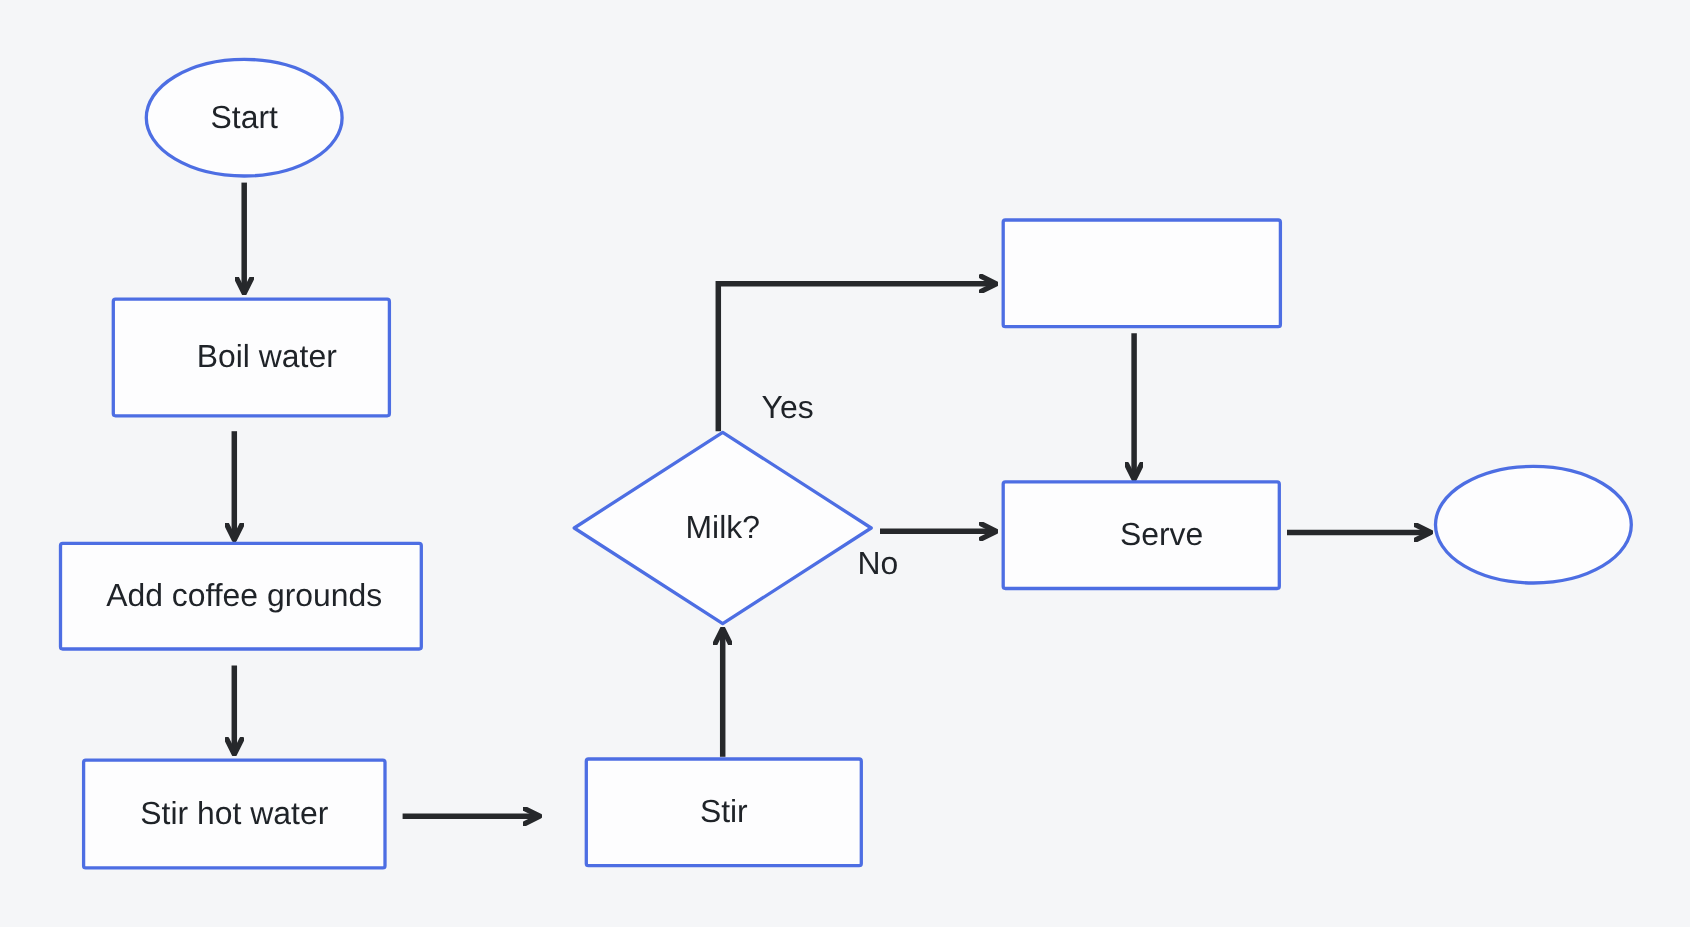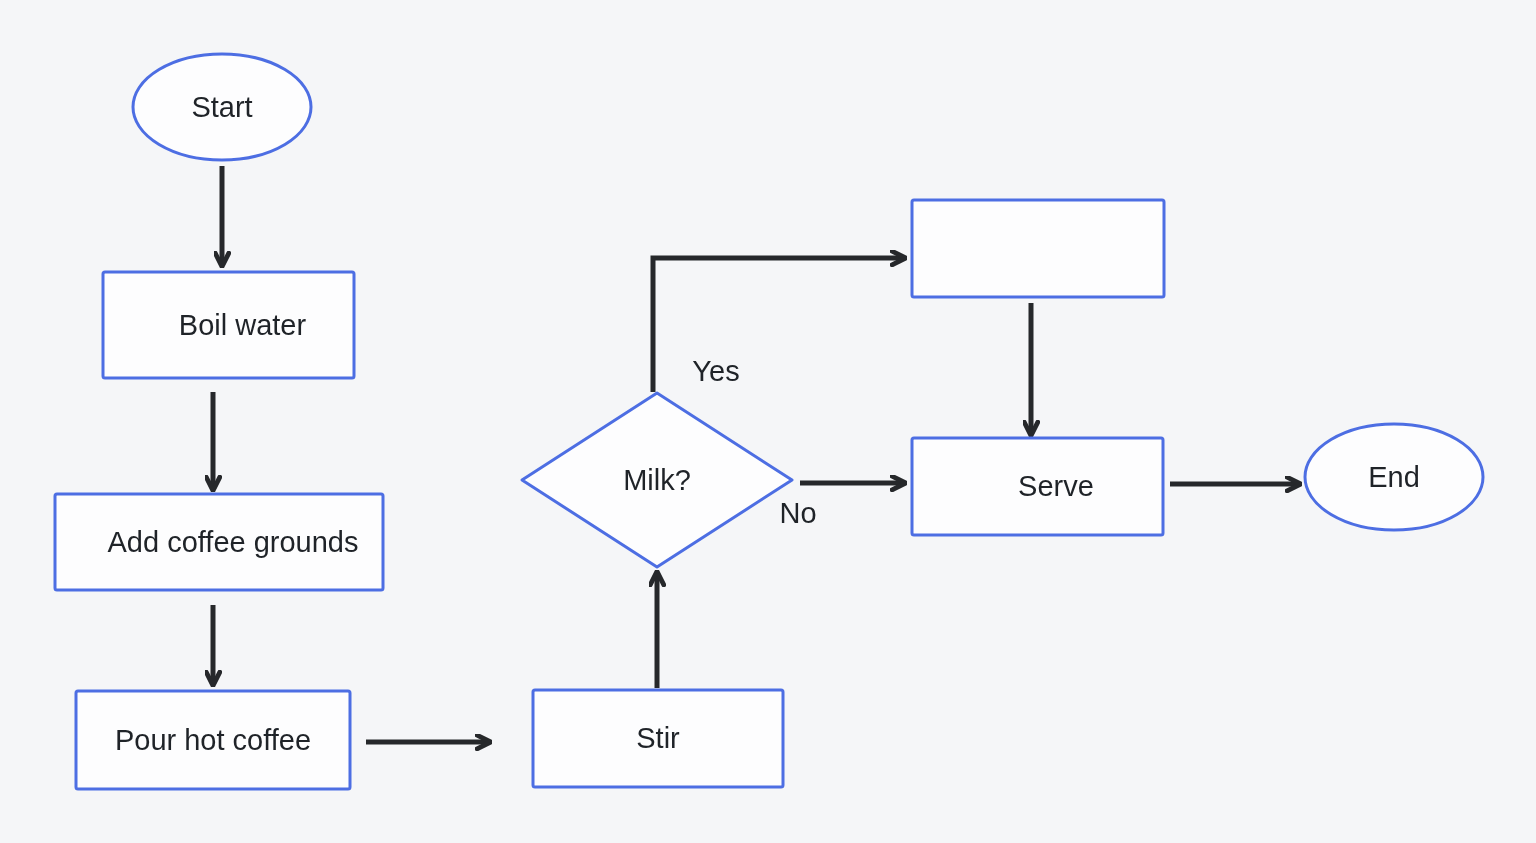--- a/index.html
+++ b/index.html
@@ -84,23 +84,22 @@
       <rect class="node-shape" x="533" y="690" width="250" height="97" rx="2"></rect>
       <polygon class="node-shape" points="657,393 792,480 657,567 522,480" stroke-linejoin="round"></polygon>
       <rect class="node-shape" x="912" y="200" width="252" height="97" rx="2"></rect>
       <rect class="node-shape" x="912" y="438" width="251" height="97" rx="2"></rect>
       <ellipse class="node-shape" cx="1394" cy="477" rx="89" ry="53"></ellipse>
     </g>
   </svg>
 
   <div class="node-label" style="left:133px; top:54px;  width:178px; height:107px;">Start</div>
   <div class="node-label" style="left:103px; top:272px; width:267px; height:106px;padding-left:12px;">Boil water</div>
-  <div class="node-label" style="left:69px;  top:494px; width:328px; height:96px;">Add coffee grounds</div>
-  <div class="node-label" style="left:76px;  top:691px; width:274px; height:98px;">Pour hot coffee</div>
+  <div class="node-label" style="left:58px;  top:494px; width:328px; height:96px;">Add coffee grounds</div>
+  <div class="node-label" style="left:76px;  top:691px; width:274px; height:98px;">Stir hot water</div>
   <div class="node-label" style="left:522px; top:393px; width:270px; height:174px;">Milk?</div>
   <div class="node-label" style="left:533px; top:690px; width:250px; height:97px;">Stir</div>
   <div class="node-label" style="left:912px; top:438px; width:288px; height:97px;">Serve</div>
-  <div class="node-label" style="left:1305px; top:424px; width:178px; height:106px;">End</div>
 
   <div class="edge-label" style="left:680px; top:352px; width:72px; height:38px;">Yes</div>
   <div class="edge-label" style="left:762px; top:494px; width:72px; height:38px;text-align:right;">No</div>
 
 </div>
 
 </body></html>

